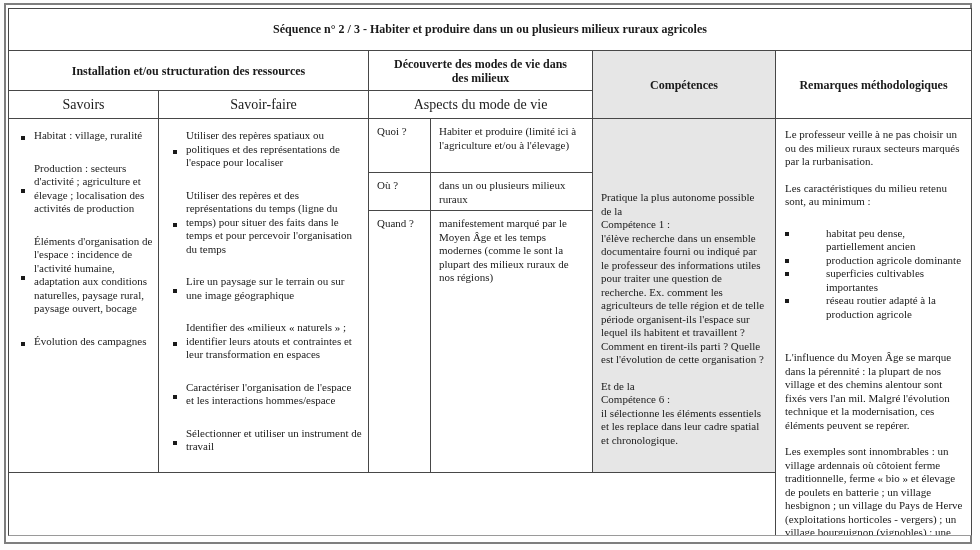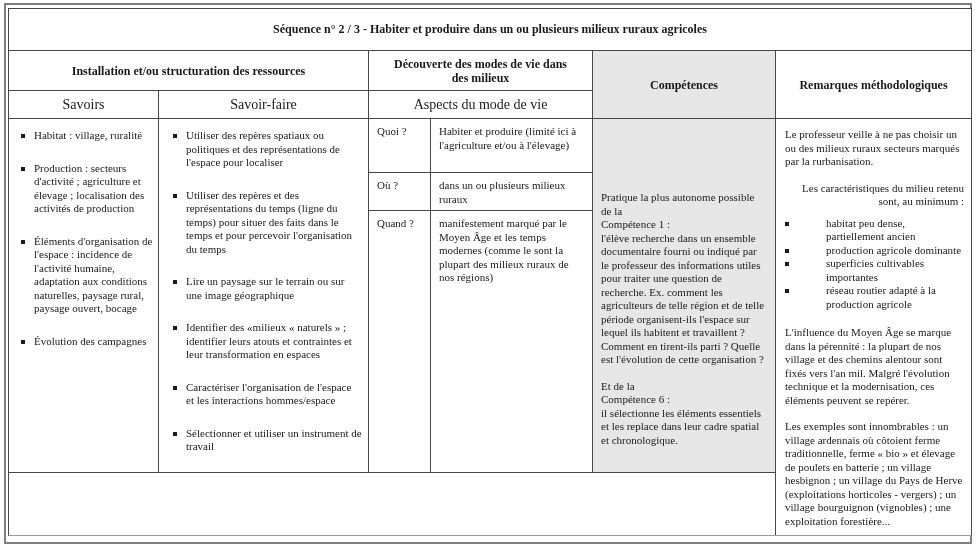--- a/index.html
+++ b/index.html
@@ -35,21 +35,21 @@
   .h-remarques { grid-column:6/7; grid-row:2/4; }
   .h-sub { font-size:14px; }
   .h-savoirs { grid-column:1/2; grid-row:3; }
   .h-savoirfaire { grid-column:2/3; grid-row:3; }
   .h-aspects { grid-column:3/5; grid-row:3; }
 
   .body-text { font-size:11px; line-height:13.5px; }
 
   .b-savoirs { grid-column:1/2; grid-row:4; padding:10px 5px 0 11px; }
   .b-savoirfaire { grid-column:2/3; grid-row:4; padding:10px 6px 0 13px; }
-  .bullet-item { display:flex; margin-bottom:19px; }
+  .bullet-item { display:flex; margin-bottom:19px;align-items:center; }
   .bullet-item:last-child { margin-bottom:0; }
   .sq { flex:0 0 auto; width:4px; height:4px; background:#1a1a1a; margin:5px 9px 0 1px; }
 
   .b-aspects { grid-column:3/5; grid-row:4; display:grid; grid-template-columns:62px 1fr; grid-template-rows:54px 38px 1fr; }
   .asp-label { box-sizing:border-box; border-right:1px solid #474747; border-bottom:1px solid #474747; padding:6px 2px 0 8px; }
   .asp-value { box-sizing:border-box; border-bottom:1px solid #474747; padding:6px 8px 0 8px; }
 
   .b-competences { grid-column:5/6; grid-row:4; background:#e6e6e6; padding:72px 8px 0 8px; }
   .comp-gap { height:13px; }
 
@@ -140,34 +140,34 @@
     <div class="comp-gap"></div>
     <div>Et de la</div>
     <div>Compétence 6 :</div>
     <div>il sélectionne les éléments essentiels et les replace dans leur cadre spatial et chronologique.</div>
   </div>
 
   <div class="cell no-b b-empty"></div>
 
   <div class="cell no-r no-b body-text b-remarques">
     <p class="rem-para">Le professeur veille à ne pas choisir un ou des milieux ruraux secteurs marqués par la rurbanisation.</p>
-    <p class="rem-para rem-bullets" style="margin-bottom:8px;text-align:right;">Les caractéristiques du milieu retenu sont, au minimum :</p>
+    <p class="rem-para rem-bullets" style="margin-bottom:18px;">Les caractéristiques du milieu retenu sont, au minimum :</p>
     <div class="rem-bullet">
         <span class="sq"></span>
         <span>habitat peu dense, partiellement ancien</span>
       </div>
     <div class="rem-bullet">
         <span class="sq"></span>
         <span>production agricole dominante</span>
       </div>
     <div class="rem-bullet">
         <span class="sq"></span>
         <span>superficies cultivables importantes</span>
       </div>
-    <div class="rem-bullet" style="margin-bottom:15px;">
+    <div class="rem-bullet" style="margin-bottom:30px;">
         <span class="sq"></span>
         <span>réseau routier adapté à la production agricole</span>
       </div>
     <p class="rem-para">L'influence du Moyen Âge se marque dans la pérennité : la plupart de nos village et des chemins alentour sont fixés vers l'an mil. Malgré l'évolution technique et la modernisation, ces éléments peuvent se repérer.</p>
     <p class="rem-para">Les exemples sont innombrables : un village ardennais où côtoient ferme traditionnelle, ferme « bio » et élevage de poulets en batterie ; un village hesbignon ; un village du  Pays de Herve (exploitations horticoles - vergers) ;  un village bourguignon (vignobles) ; une exploitation forestière...</p>
   </div>
 
 </div>
 
 </body></html>

